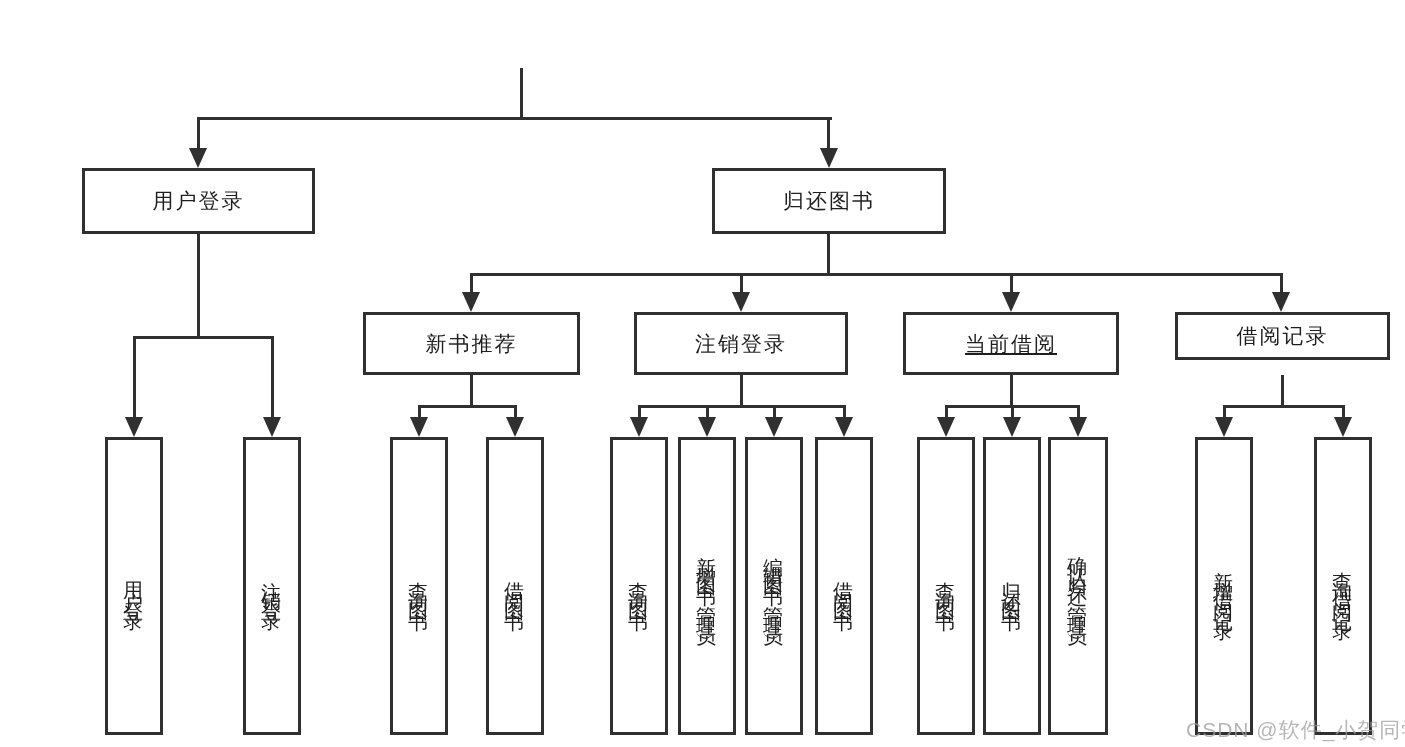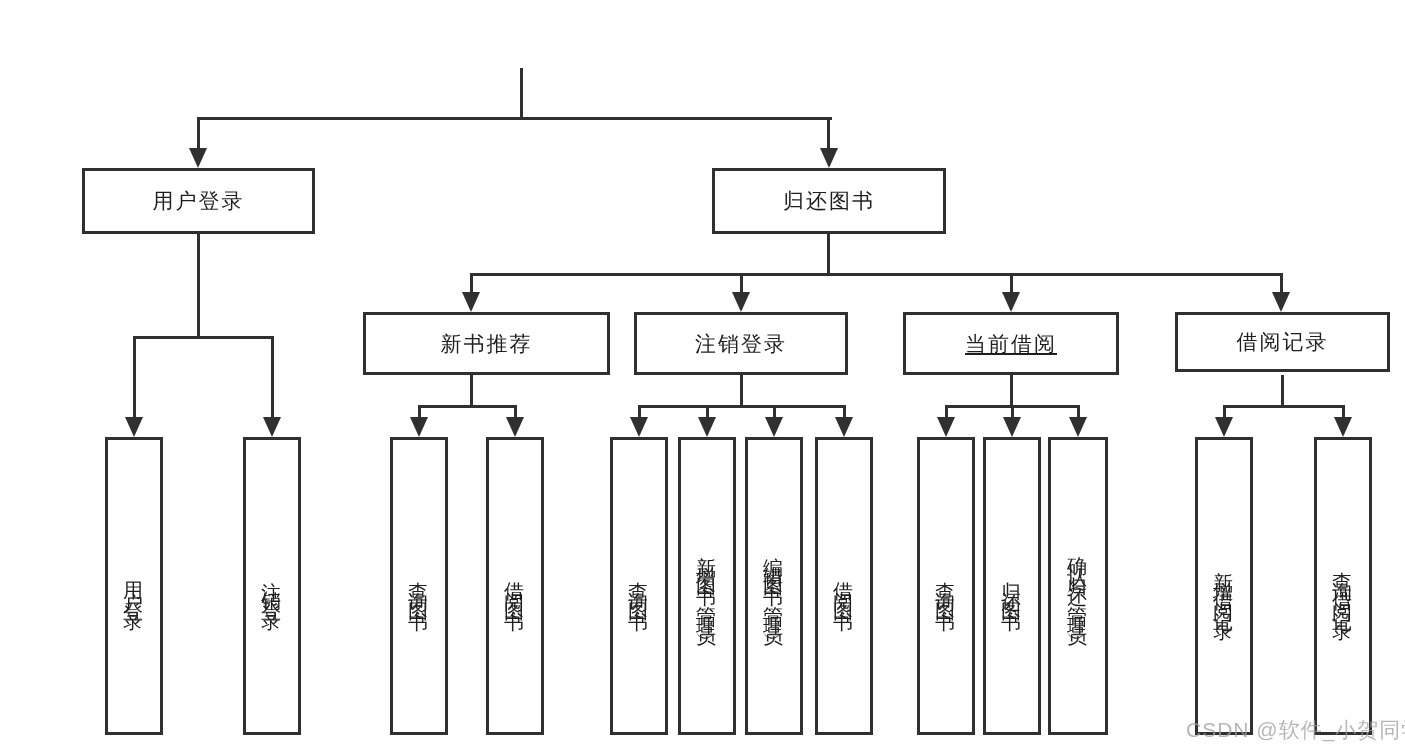--- a/index.html
+++ b/index.html
@@ -67,30 +67,30 @@
 <div class="canvas">
 
 
   <div class="box" style="left:82px;top:168px;width:233px;height:66px;">
     <span>用户登录</span>
   </div>
   <div class="box" style="left:712px;top:168px;width:234px;height:66px;">
     <span>归还图书</span>
   </div>
 
-  <div class="box" style="left:363px;top:312px;width:247px;height:63px;">
+  <div class="box" style="left:363px;top:312px;width:217px;height:63px;">
     <span>新书推荐</span>
   </div>
   <div class="box" style="left:634px;top:312px;width:214px;height:63px;">
     <span>注销登录</span>
   </div>
   <div class="box" style="left:903px;top:312px;width:216px;height:63px;text-decoration:underline;">
     <span>当前借阅</span>
   </div>
-  <div class="box" style="left:1175px;top:312px;width:215px;height:60px;">
+  <div class="box" style="left:1175px;top:312px;width:215px;height:48px;">
     <span>借阅记录</span>
   </div>
 
   <div class="vbox" style="left:105px;top:437px;width:58px;height:298px;">
     <span>用户登录</span>
   </div>
   <div class="vbox" style="left:243px;top:437px;width:58px;height:298px;">
     <span>注销登录</span>
   </div>
 

